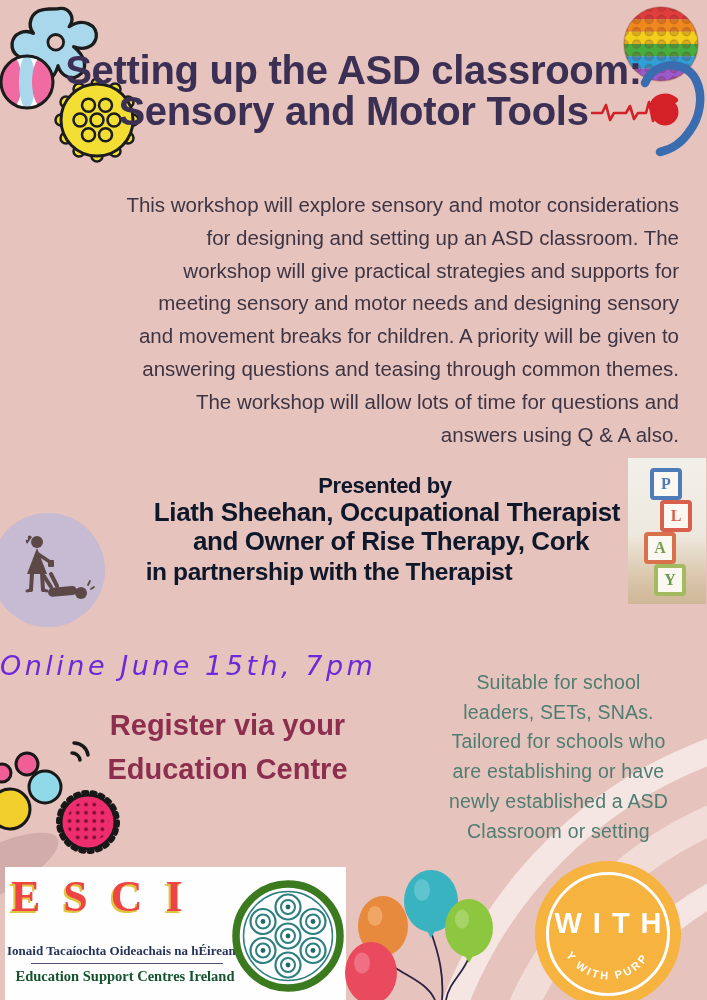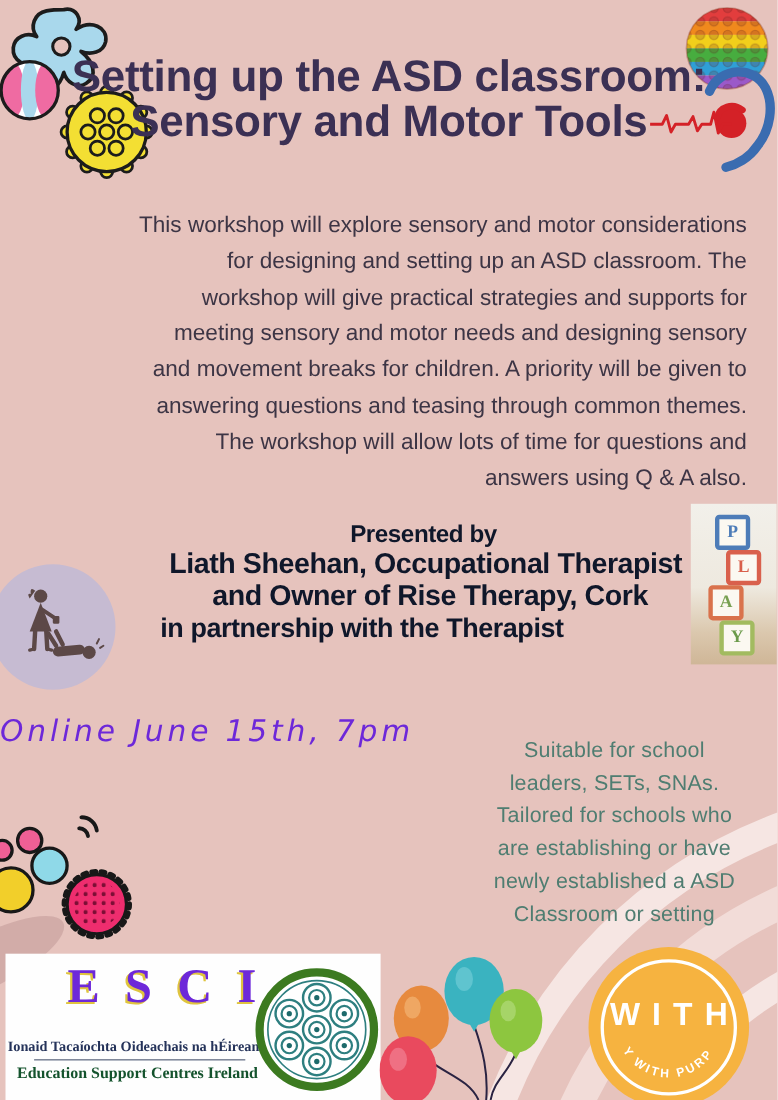--- a/index.html
+++ b/index.html
@@ -60,23 +60,23 @@
     display:flex; align-items:center; justify-content:center;
     font-family:"Liberation Serif", serif; font-weight:700; font-size:16px;
   }
   .block-p { left:22px; top:10px;  border-color:#4d7cb8; color:#4d7cb8; }
   .block-l { left:32px; top:42px;  border-color:#d9604c; color:#d9604c; }
   .block-a { left:16px; top:74px;  border-color:#d9724c; color:#78a052; }
   .block-y { left:26px; top:106px; border-color:#a2bb60; color:#6b9a4b; }
 
   .esci-box { left:5px; top:867px; width:341px; height:133px; background:#fefefe; }
   .esci-acronym {
-    position:absolute; left:6px; top:4px; width:228px; text-align:right;
+    position:absolute; left:6px; top:4px; width:228px; text-align:left;
     font-family:"Liberation Serif", serif; font-weight:700; font-size:44px;
-    letter-spacing:6px; color:#6d28d9; text-shadow:-2px 2px 0 #dfc43e;
+    letter-spacing:6px; color:#ef4444; text-shadow:-2px 2px 0 #dfc43e;
   }
   .esci-irish {
     position:absolute; left:0; top:76px; width:240px; text-align:center;
     font-family:"Liberation Serif", serif; font-weight:700; font-size:13px; color:#25335a;
   }
   .esci-line { position:absolute; left:26px; top:96px; width:192px; border-top:1.5px solid #4a5670; }
   .esci-english {
     position:absolute; left:0; top:101px; width:240px; text-align:center;
     font-family:"Liberation Serif", serif; font-weight:700; font-size:14.5px; color:#14532d;
   }
@@ -221,20 +221,22 @@
   </div>
 
   <div class="abs play-photo">
     <div class="block block-p">P</div>
     <div class="block block-l">L</div>
     <div class="block block-a">A</div>
     <div class="block block-y">Y</div>
   </div>
 
   <div class="abs datetime">Online June 15th, 7pm</div>
+  <div class="abs register preline">Register via your
+Education Centre</div>
 
   <div class="abs audience preline">Suitable for school
 leaders, SETs, SNAs.
 Tailored for schools who
 are establishing or have
 newly established a ASD
 Classroom or setting</div>
 
   <svg class="abs" style="left:0;top:735px" width="135" height="130" viewBox="0 0 135 130">
     <defs>

